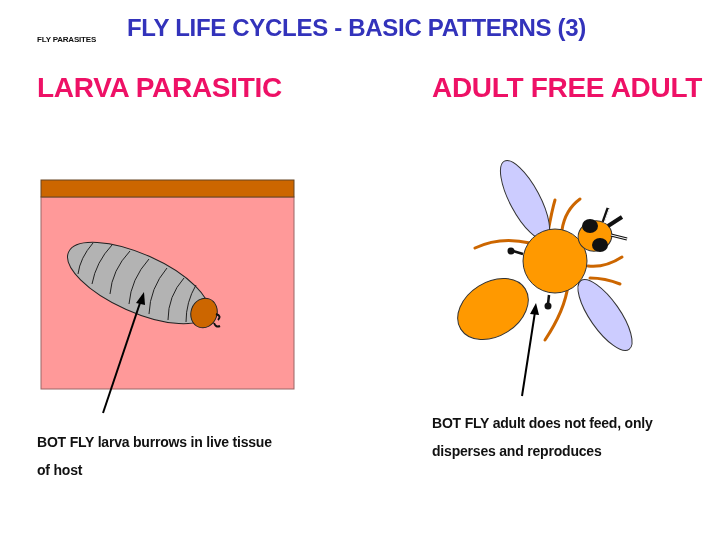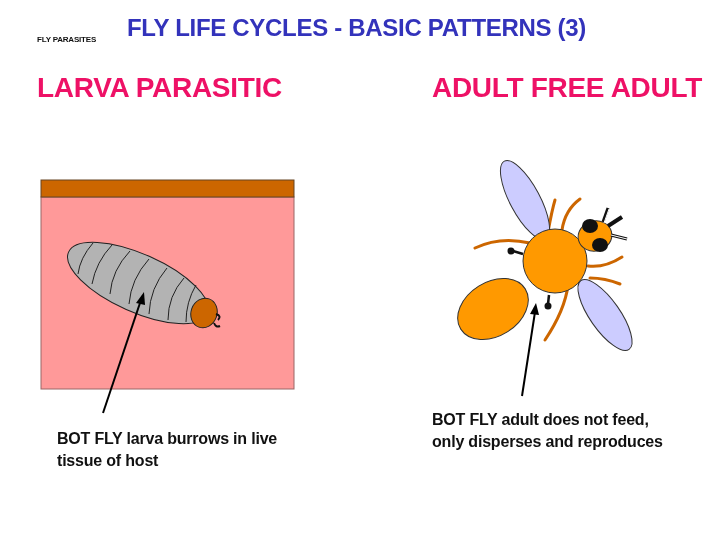--- a/index.html
+++ b/index.html
@@ -3,22 +3,22 @@
   <meta charset="utf-8">
   <style>
     html, body { margin: 0; padding: 0; background: #ffffff; }
     body { width: 720px; height: 540px; position: relative; overflow: hidden;
            font-family: "Liberation Sans", sans-serif; }
     .small-label { position: absolute; left: 37px; top: 27px; font-size: 8px; font-weight: bold; color: #111; letter-spacing: -0.2px; margin-top: 8px; }
     .title { position: absolute; left: 127px; top: 14px; font-size: 24px; font-weight: bold; color: #3333bb; letter-spacing: -0.3px; }
     .sub { position: absolute; top: 72px; font-size: 28px; font-weight: bold; color: #ee1166; letter-spacing: -0.3px; }
     .sub.left { left: 37px; }
     .sub.right { left: 432px; }
-    .caption { position: absolute; font-size: 16px; font-weight: bold; color: #111; line-height: 22px; letter-spacing: -0.2px; }
-    .caption.left { left: 37px; top: 428px; width: 250px; margin-left: 20px; }
+    .caption { position: absolute; font-size: 14px; font-weight: bold; color: #111; line-height: 28px; letter-spacing: -0.2px; }
+    .caption.left { left: 37px; top: 428px; width: 250px; }
     .caption.right { left: 432px; top: 409px; width: 240px; }
     svg { position: absolute; left: 0; top: 0; }
   </style>
 </head>
 <body>
 
 <div class="small-label">FLY PARASITES</div>
 <div class="title">FLY LIFE CYCLES - BASIC PATTERNS (3)</div>
 <div class="sub left">LARVA PARASITIC</div>
 <div class="sub right">ADULT FREE ADULT</div>

